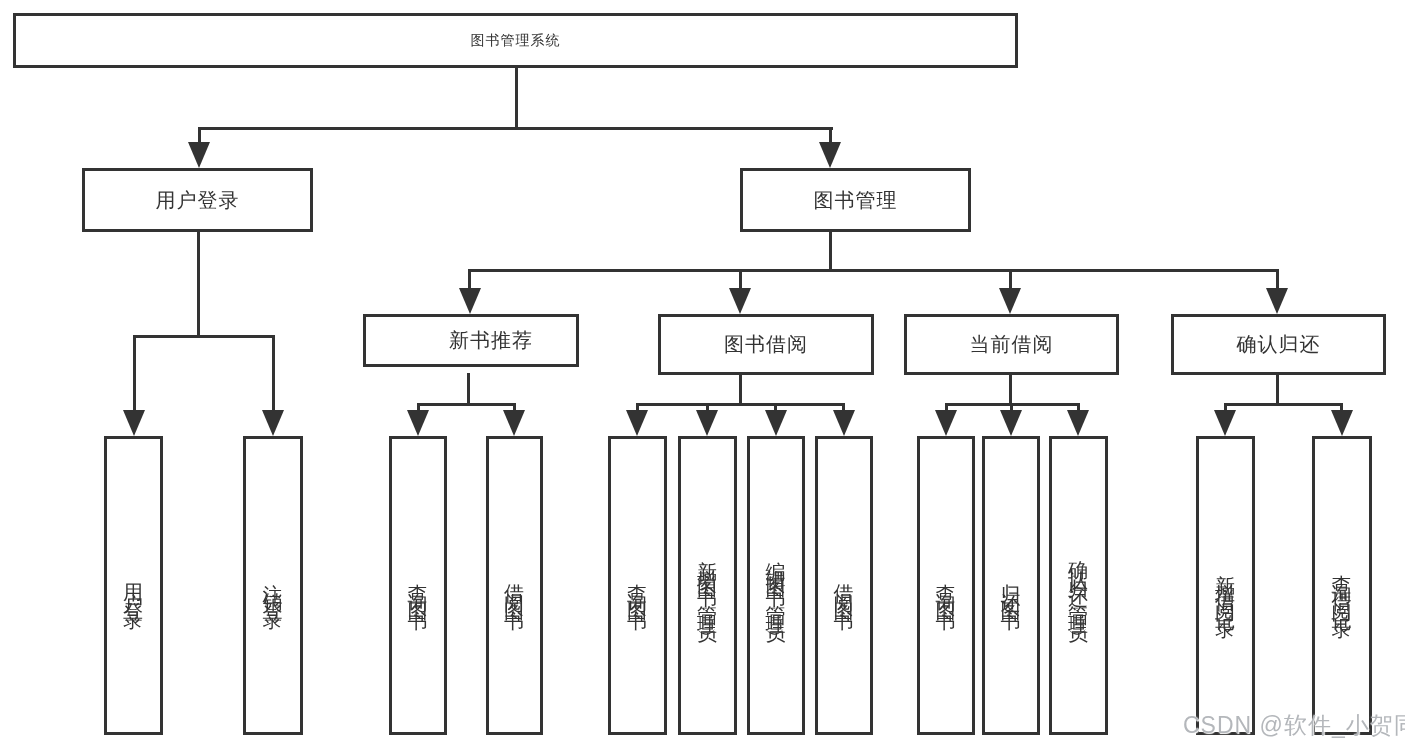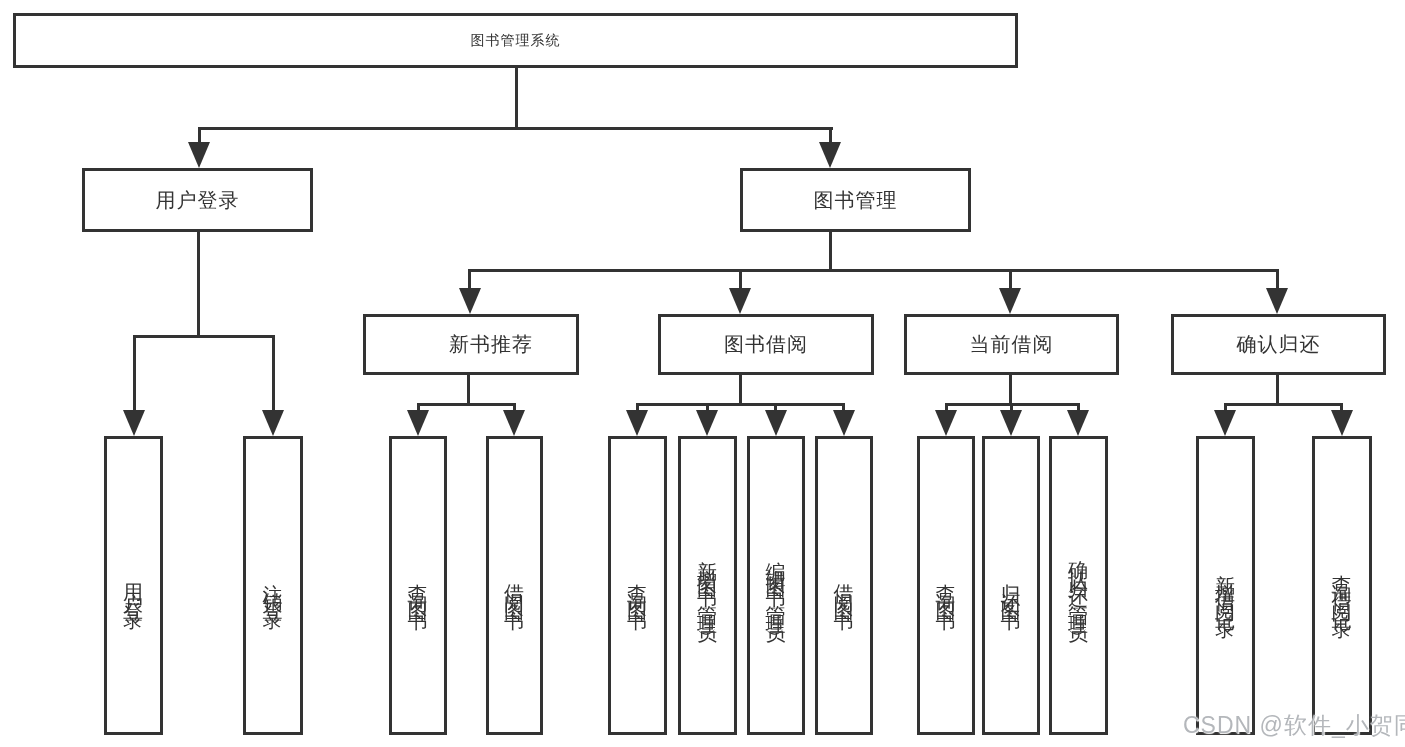--- a/index.html
+++ b/index.html
@@ -63,21 +63,21 @@
 <div class="hline" style="left:468px;top:269px;width:811px;"></div>
 <div class="vline" style="left:468px;top:269px;height:21px;"></div>
 <div class="arrow" style="left:459px;top:288px;"></div>
 <div class="vline" style="left:739px;top:269px;height:21px;"></div>
 <div class="arrow" style="left:729px;top:288px;"></div>
 <div class="vline" style="left:1009px;top:269px;height:21px;"></div>
 <div class="arrow" style="left:999px;top:288px;"></div>
 <div class="vline" style="left:1276px;top:269px;height:21px;"></div>
 <div class="arrow" style="left:1266px;top:288px;"></div>
 
-<div class="node" style="left:363px;top:314px;width:216px;height:61px;padding-left:40px;">
+<div class="node" style="left:363px;top:314px;width:216px;height:53px;padding-left:40px;">
   <span>新书推荐</span>
 </div>
 <div class="node" style="left:658px;top:314px;width:216px;height:61px;">
   <span>图书借阅</span>
 </div>
 <div class="node" style="left:904px;top:314px;width:215px;height:61px;">
   <span>当前借阅</span>
 </div>
 <div class="node" style="left:1171px;top:314px;width:215px;height:61px;">
   <span>确认归还</span>

